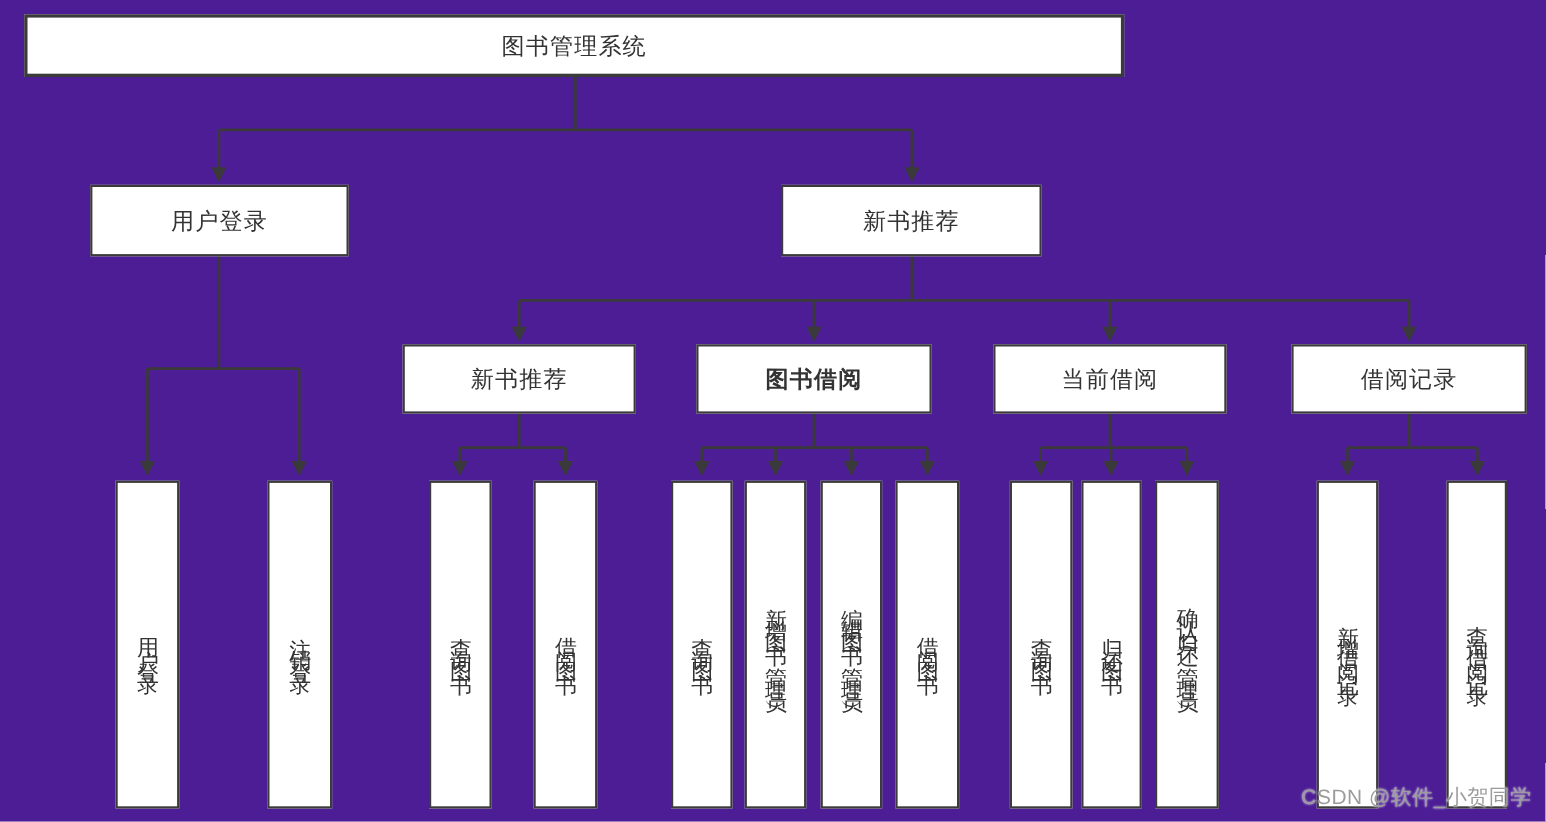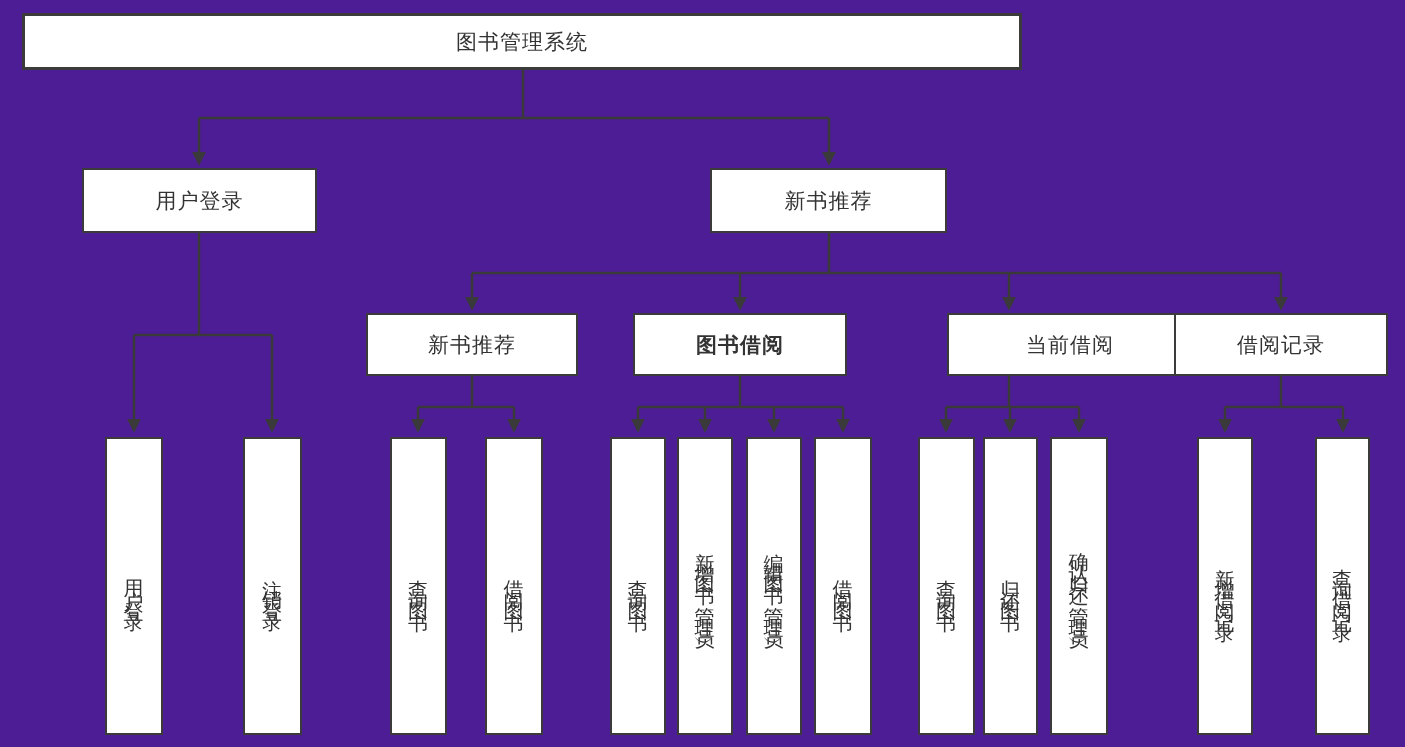--- a/index.html
+++ b/index.html
@@ -115,21 +115,21 @@
   <div class="node hnode" style="left:710px; top:168px; width:237px; height:65px;">
     <span>新书推荐</span>
   </div>
 
   <div class="node hnode" style="left:366px; top:313px; width:212px; height:63px;">
     <span>新书推荐</span>
   </div>
   <div class="node hnode" style="left:633px; top:313px; width:214px; height:63px;font-weight:bold;">
     <span>图书借阅</span>
   </div>
-  <div class="node hnode" style="left:903px; top:313px; width:246px; height:63px;margin-left:44px;">
+  <div class="node hnode" style="left:903px; top:313px; width:212px; height:63px;">
     <span>当前借阅</span>
   </div>
   <div class="node hnode" style="left:1174px; top:313px; width:214px; height:63px;justify-content:center;">
     <span>借阅记录</span>
   </div>
 
   <div class="node vnode" style="left:105px; top:437px; width:58px; height:298px;">
     <span class="vtext">用户登录</span>
   </div>
   <div class="node vnode" style="left:243px; top:437px; width:59px; height:298px;">
@@ -166,14 +166,15 @@
     <span class="vtext">确认归还（管理员）</span>
   </div>
 
   <div class="node vnode" style="left:1197px; top:437px; width:56px; height:298px;">
     <span class="vtext">新增借阅记录</span>
   </div>
   <div class="node vnode" style="left:1315px; top:437px; width:55px; height:298px;">
     <span class="vtext">查询借阅记录</span>
   </div>
 
+  <div class="watermark">CSDN @软件_小贺同学</div>
 
 </div>
 
 </body></html>

